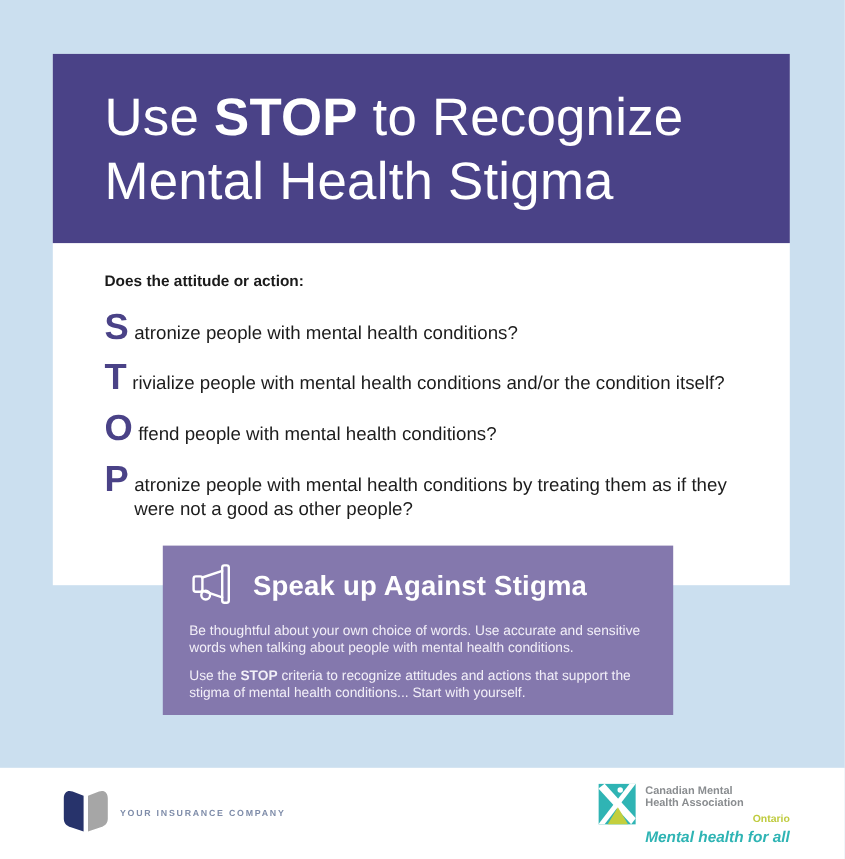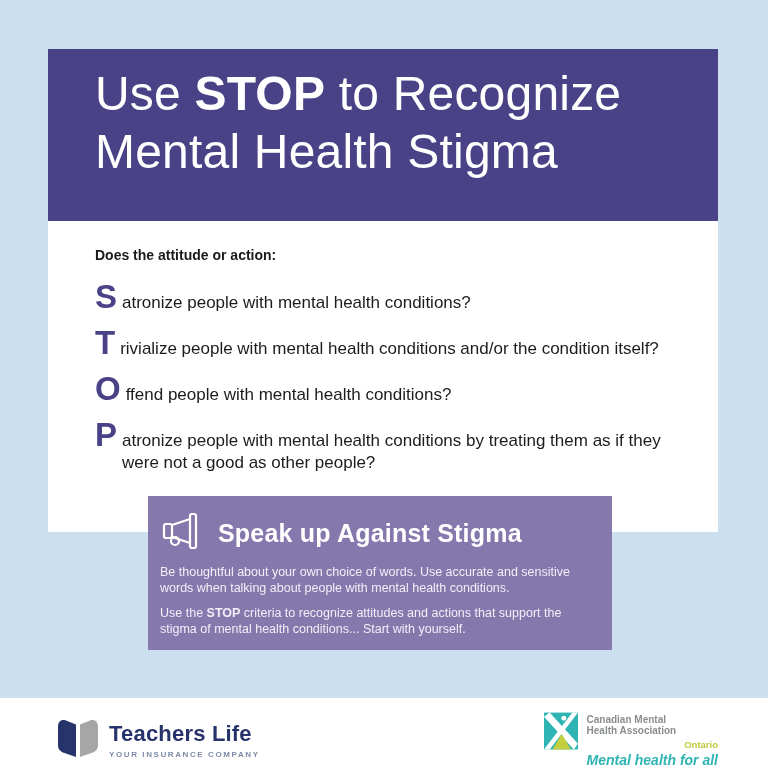--- a/index.html
+++ b/index.html
@@ -15,21 +15,21 @@
   .card {
     position: absolute;
     left: 48px; top: 49px;
     width: 670px; height: 483px;
     background: #FFFFFF;
   }
   .hero {
     height: 172px;
     background: #4A4287;
     box-sizing: border-box;
-    padding: 16px 40px 0 47px;
+    padding: 30px 40px 0 47px;
   }
   .hero-title {
     color: #FFFFFF;
     font-size: 48px;
     line-height: 58px;
     font-weight: 400;
     letter-spacing: 0.2px;
   }
   .hero-title .bold { font-weight: 800; }
   
@@ -63,21 +63,21 @@
     color: #1C1C1C;
     max-width: 565px;
   }
   
   .callout {
     position: absolute;
     left: 148px; top: 496px;
     width: 464px; height: 154px;
     background: #8478AD;
     box-sizing: border-box;
-    padding: 15px 24px 0 12px;
+    padding: 15px 24px 0 24px;
     color: #FFFFFF;
   }
   .callout-head {
     display: flex;
     align-items: center;
     gap: 18px;
     margin-bottom: 9px;
   }
   .callout-title {
     font-size: 25px;
@@ -198,21 +198,20 @@
   <div class="footer">
 
     <div class="tl-logo">
       <span>
         <svg width="46" height="46" viewBox="0 0 46 46">
           <path d="M3 12 C3 6 6.5 4 11 5.5 L21 9.5 L21 42 L9.5 38 C5 36.5 3 34 3 30 Z" fill="#27336B"></path>
           <path d="M43 12 C43 6 39.5 4 35 5.5 L25 9.5 L25 42 L36.5 38 C41 36.5 43 34 43 30 Z" fill="#A6A6A6"></path>
         </svg>
       </span>
       <div class="tl-text">
-        <span class="tl-name">Teachers Life</span>
         <span class="tl-tagline">YOUR INSURANCE COMPANY</span>
       </div>
     </div>
 
     <div class="cmha-logo">
       <span>
         <svg width="34" height="38" viewBox="0 0 48 52">
           <rect x="0" y="0" width="48" height="52" fill="#2FB4B4"></rect>
           <polygon points="40,0 48,0 8,52 0,52" fill="#FFFFFF"></polygon>
           <polygon points="0,6 8,0 48,44 42,52" fill="#FFFFFF"></polygon>

